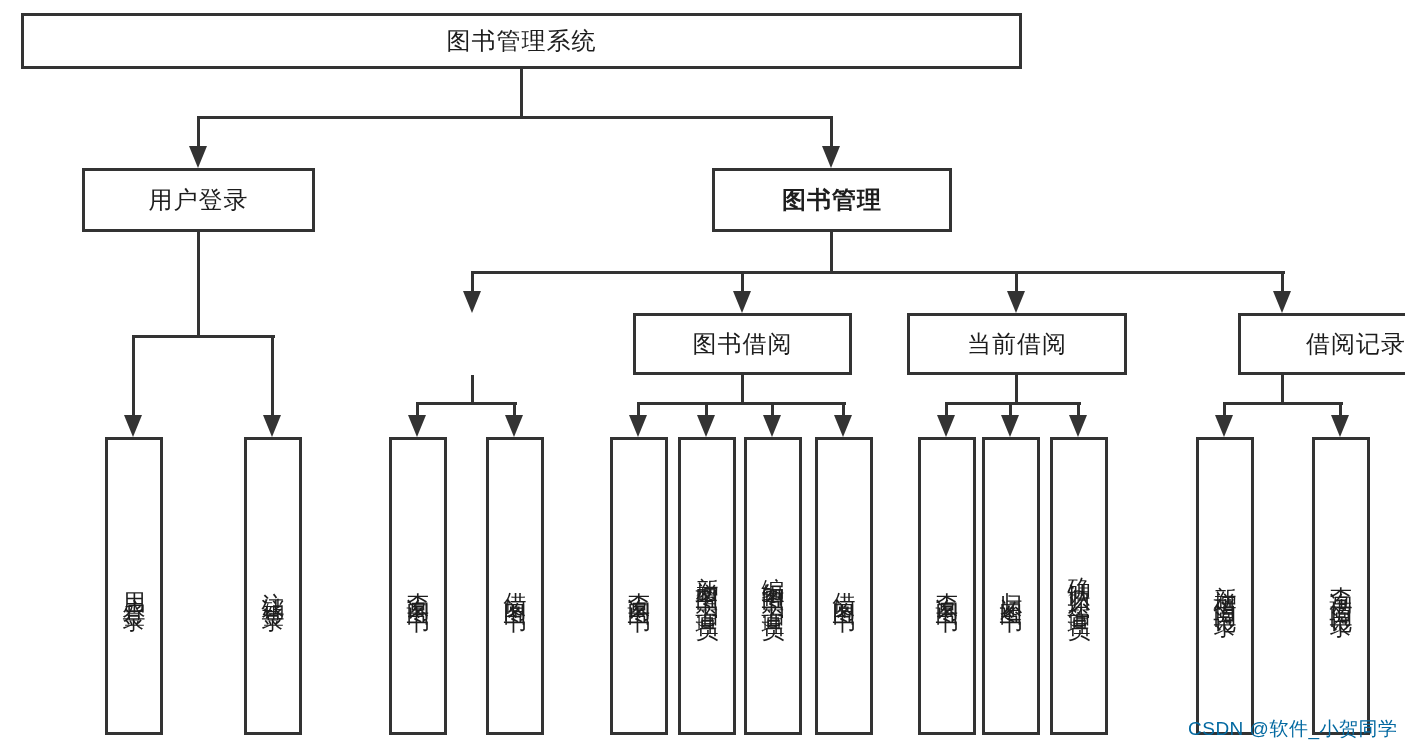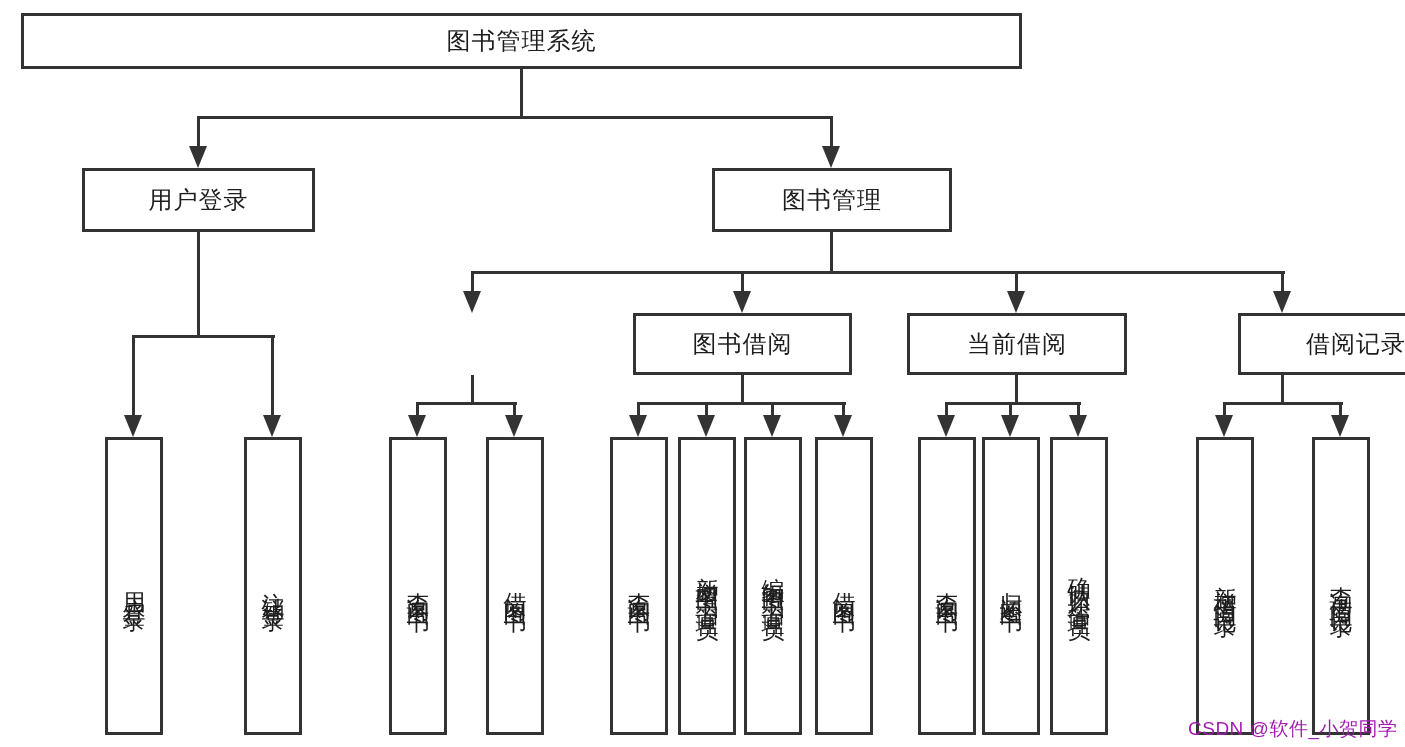--- a/index.html
+++ b/index.html
@@ -61,21 +61,21 @@
 </style>
 </head>
 <body>
 
 <div class="canvas">
 
   <div class="node" style="left:21px; top:13px; width:1001px; height:56px;">图书管理系统</div>
 
   <div class="node" style="left:82px; top:168px; width:233px; height:64px;">用户登录</div>
 
-  <div class="node" style="left:712px; top:168px; width:240px; height:64px;">图书管理</div>
+  <div class="node" style="left:712px; top:168px; width:240px; height:64px;font-weight:bold;">图书管理</div>
 
 
   <div class="node" style="left:907px; top:313px; width:220px; height:62px;">当前借阅</div>
 
   <div class="node" style="left:633px; top:313px; width:219px; height:62px;">图书借阅</div>
 
   <div class="node" style="left:1238px; top:313px; width:236px; height:62px;">借阅记录</div>
 
   <div class="node vnode" style="left:105px; top:437px; width:58px; height:298px;">用户登录</div>
   <div class="node vnode" style="left:244px; top:437px; width:58px; height:298px;">注销登录</div>
@@ -147,15 +147,15 @@
   <div class="arrow" style="left:1001px; top:415px;"></div>
   <div class="arrow" style="left:1069px; top:415px;"></div>
 
   <div class="vline" style="left:1281px; top:375px; width:3px; height:28px;"></div>
   <div class="hline" style="left:1223px; top:402px; width:120px; height:3px;"></div>
   <div class="vline" style="left:1223px; top:405px; width:3px; height:12px;"></div>
   <div class="vline" style="left:1339px; top:405px; width:3px; height:12px;"></div>
   <div class="arrow" style="left:1215px; top:415px;"></div>
   <div class="arrow" style="left:1331px; top:415px;"></div>
 
-  <div class="watermark" style="color: #a21caf;">CSDN @软件_小贺同学</div>
+  <div class="watermark" style="color: #0369a1;">CSDN @软件_小贺同学</div>
 
 </div>
 
 </body></html>

